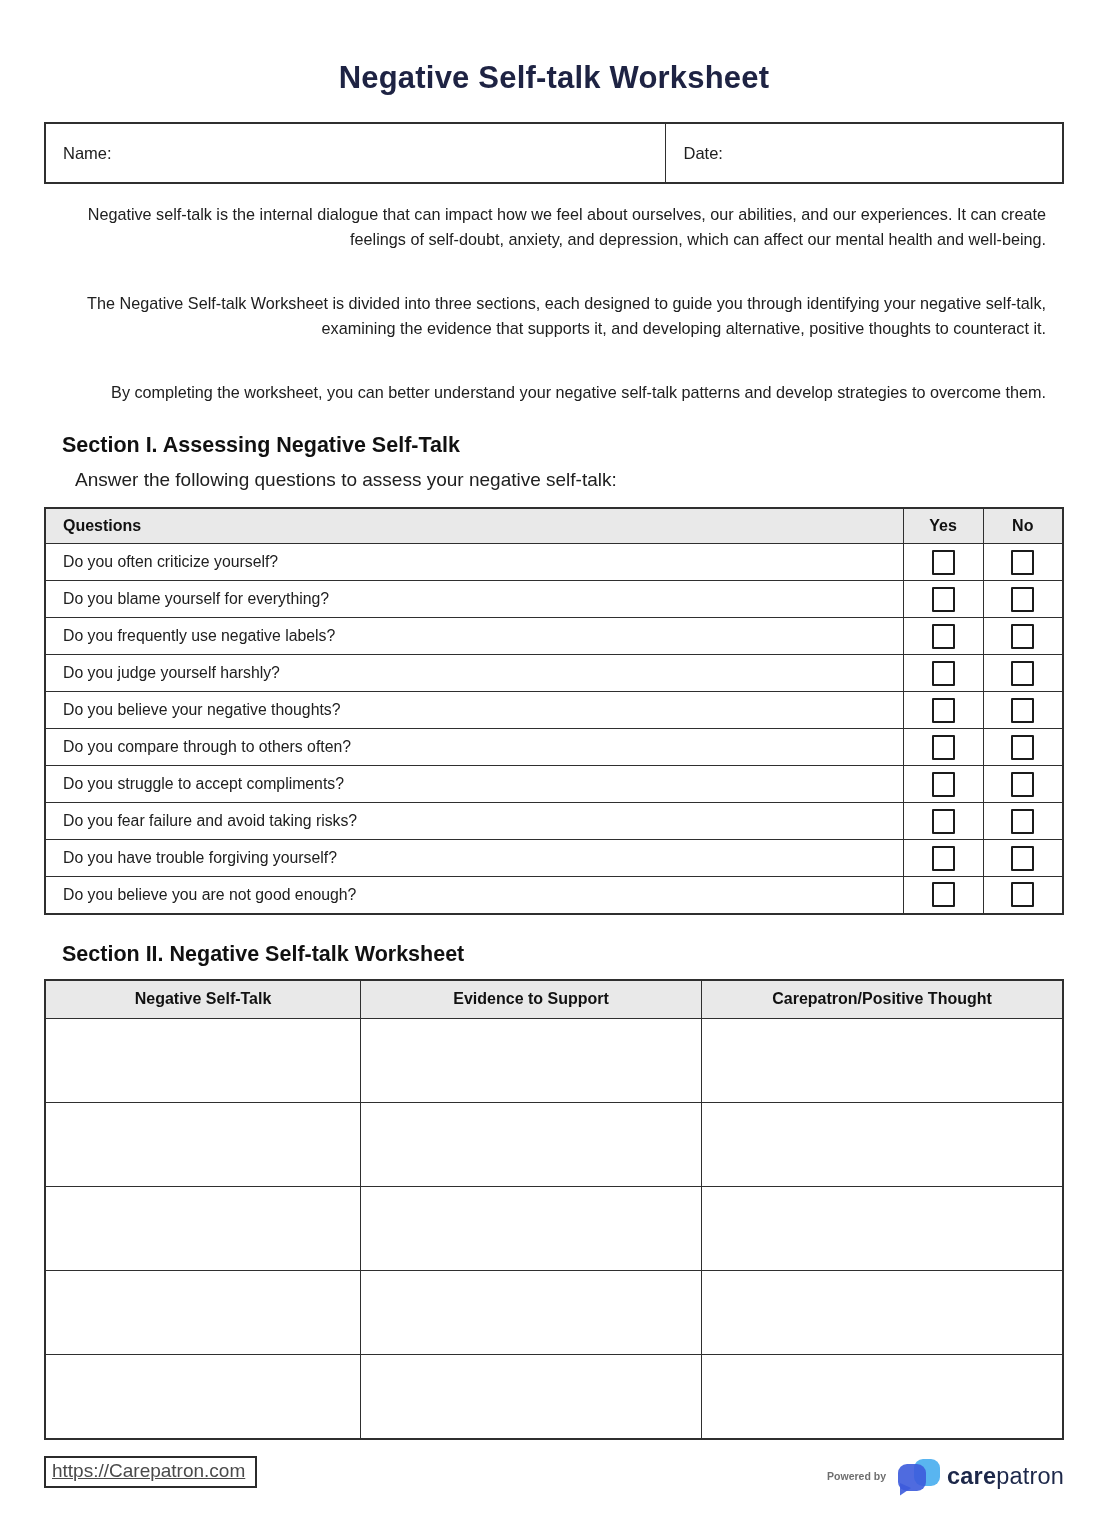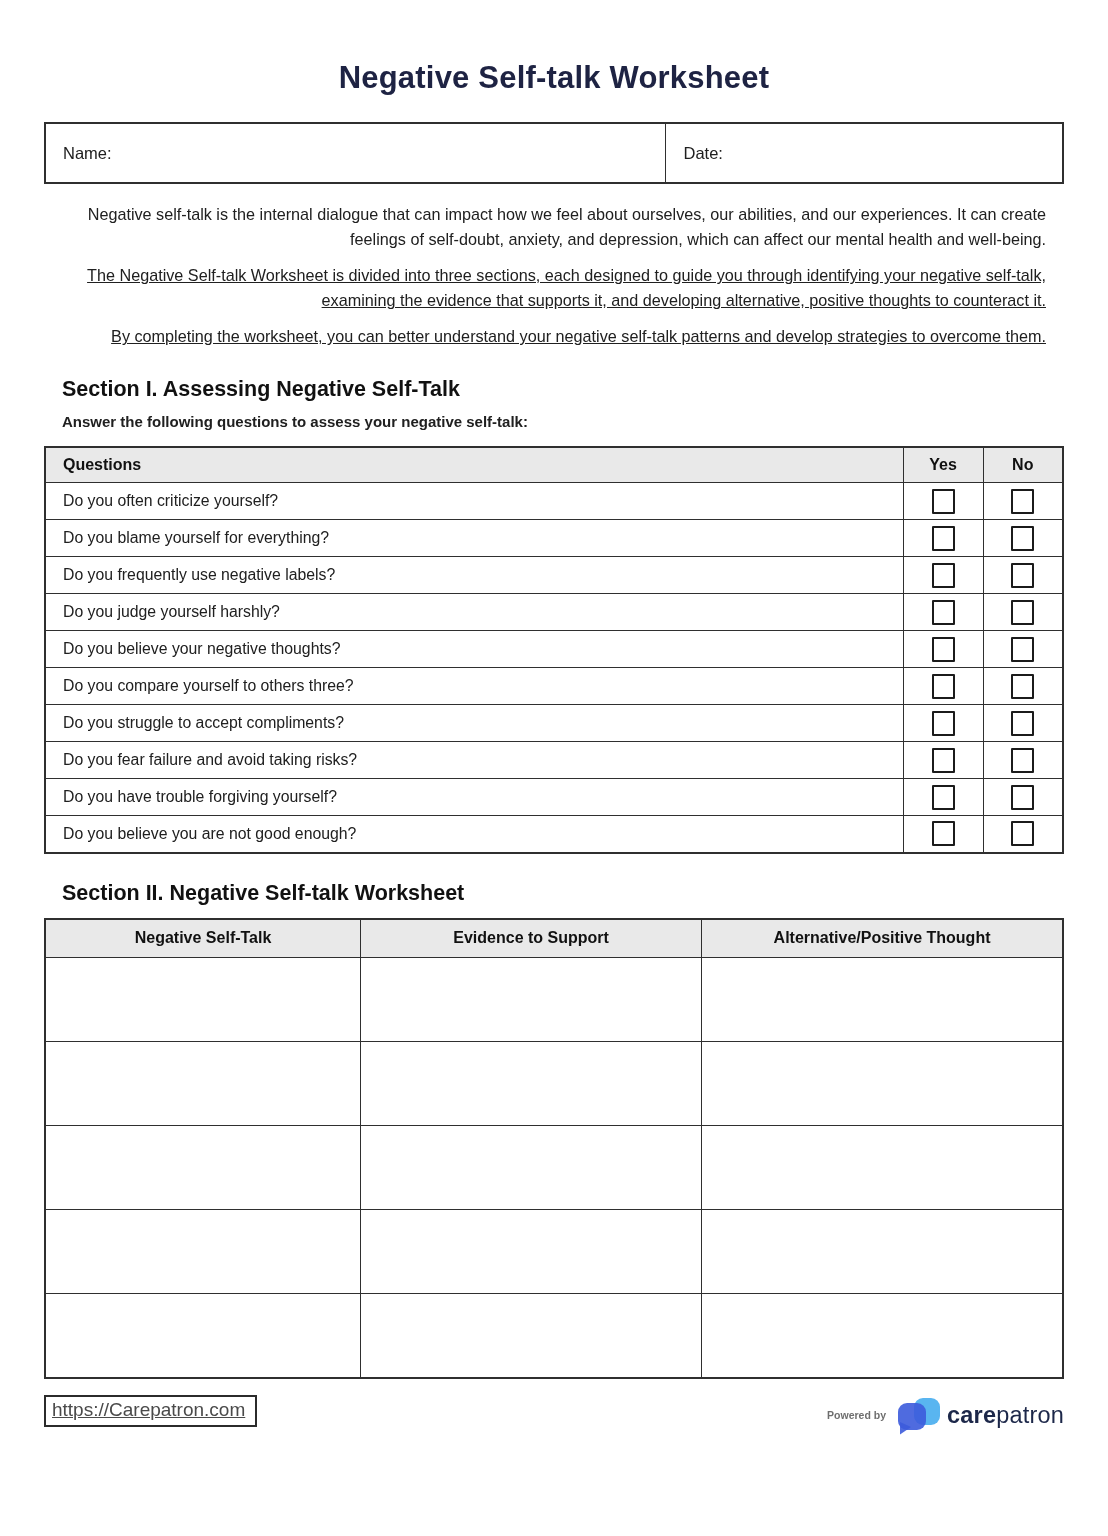--- a/index.html
+++ b/index.html
@@ -31,24 +31,24 @@
   .name-date{margin-top:26px;border:2px solid var(--border);}
   .name-date td{
     border:1px solid var(--border);
     height:60px;vertical-align:middle;
     font-size:16.5px;padding-left:17px;color:var(--ink);
   }
   .name-cell{width:61%;}
   .date-cell{width:39%;}
 
   p.intro{margin:18px 18px 0;font-size:16.2px;line-height:1.55;color:var(--ink);text-align:right;}
-  p.intro + p.intro{margin-top:11px;text-decoration:underline;}
+  p.intro + p.intro{margin-top:39px;}
 
   h2.section-heading{margin:27px 18px 0;font-size:21.5px;font-weight:bold;color:#111;}
-  p.instruction{margin:11px 18px 0;font-size:15px;color:var(--ink);font-weight:bold;}
+  p.instruction{margin:11px 31px 0;font-size:19px;color:var(--ink);}
 
   .questions-table{margin-top:16px;border:2px solid var(--border);}
   .questions-table th,.questions-table td{border:1px solid var(--border);}
   .questions-table thead th{
     background:var(--header-bg);height:36px;font-size:16px;color:#111;
   }
   .questions-table th.q-col{text-align:left;padding-left:17px;}
   .questions-table th.yes-col,.questions-table th.no-col{width:80px;text-align:center;}
   .questions-table td.q-cell{height:37px;font-size:15.8px;padding-left:17px;color:var(--ink);}
   .questions-table td.check-cell{text-align:center;vertical-align:middle;}
@@ -141,21 +141,21 @@
           <td class="q-cell">Do you judge yourself harshly?</td>
           <td class="check-cell"><span class="checkbox"></span></td>
           <td class="check-cell"><span class="checkbox"></span></td>
         </tr>
         <tr>
           <td class="q-cell">Do you believe your negative thoughts?</td>
           <td class="check-cell"><span class="checkbox"></span></td>
           <td class="check-cell"><span class="checkbox"></span></td>
         </tr>
         <tr>
-          <td class="q-cell">Do you compare yourself to others three?</td>
+          <td class="q-cell">Do you compare through to others often?</td>
           <td class="check-cell"><span class="checkbox"></span></td>
           <td class="check-cell"><span class="checkbox"></span></td>
         </tr>
         <tr>
           <td class="q-cell">Do you struggle to accept compliments?</td>
           <td class="check-cell"><span class="checkbox"></span></td>
           <td class="check-cell"><span class="checkbox"></span></td>
         </tr>
         <tr>
           <td class="q-cell">Do you fear failure and avoid taking risks?</td>
@@ -175,21 +175,21 @@
       </tbody>
   </table>
 
   <h2 class="section-heading">Section II. Negative Self-talk Worksheet</h2>
 
   <table class="worksheet-table">
     <thead>
       <tr>
           <th class="col-1">Negative Self-Talk</th>
           <th class="col-2">Evidence to Support</th>
-          <th class="col-3">Alternative/Positive Thought</th>
+          <th class="col-3">Carepatron/Positive Thought</th>
         </tr>
     </thead>
     <tbody>
         <tr>
           <td></td>
           <td></td>
           <td></td>
         </tr>
         <tr>
           <td></td>

